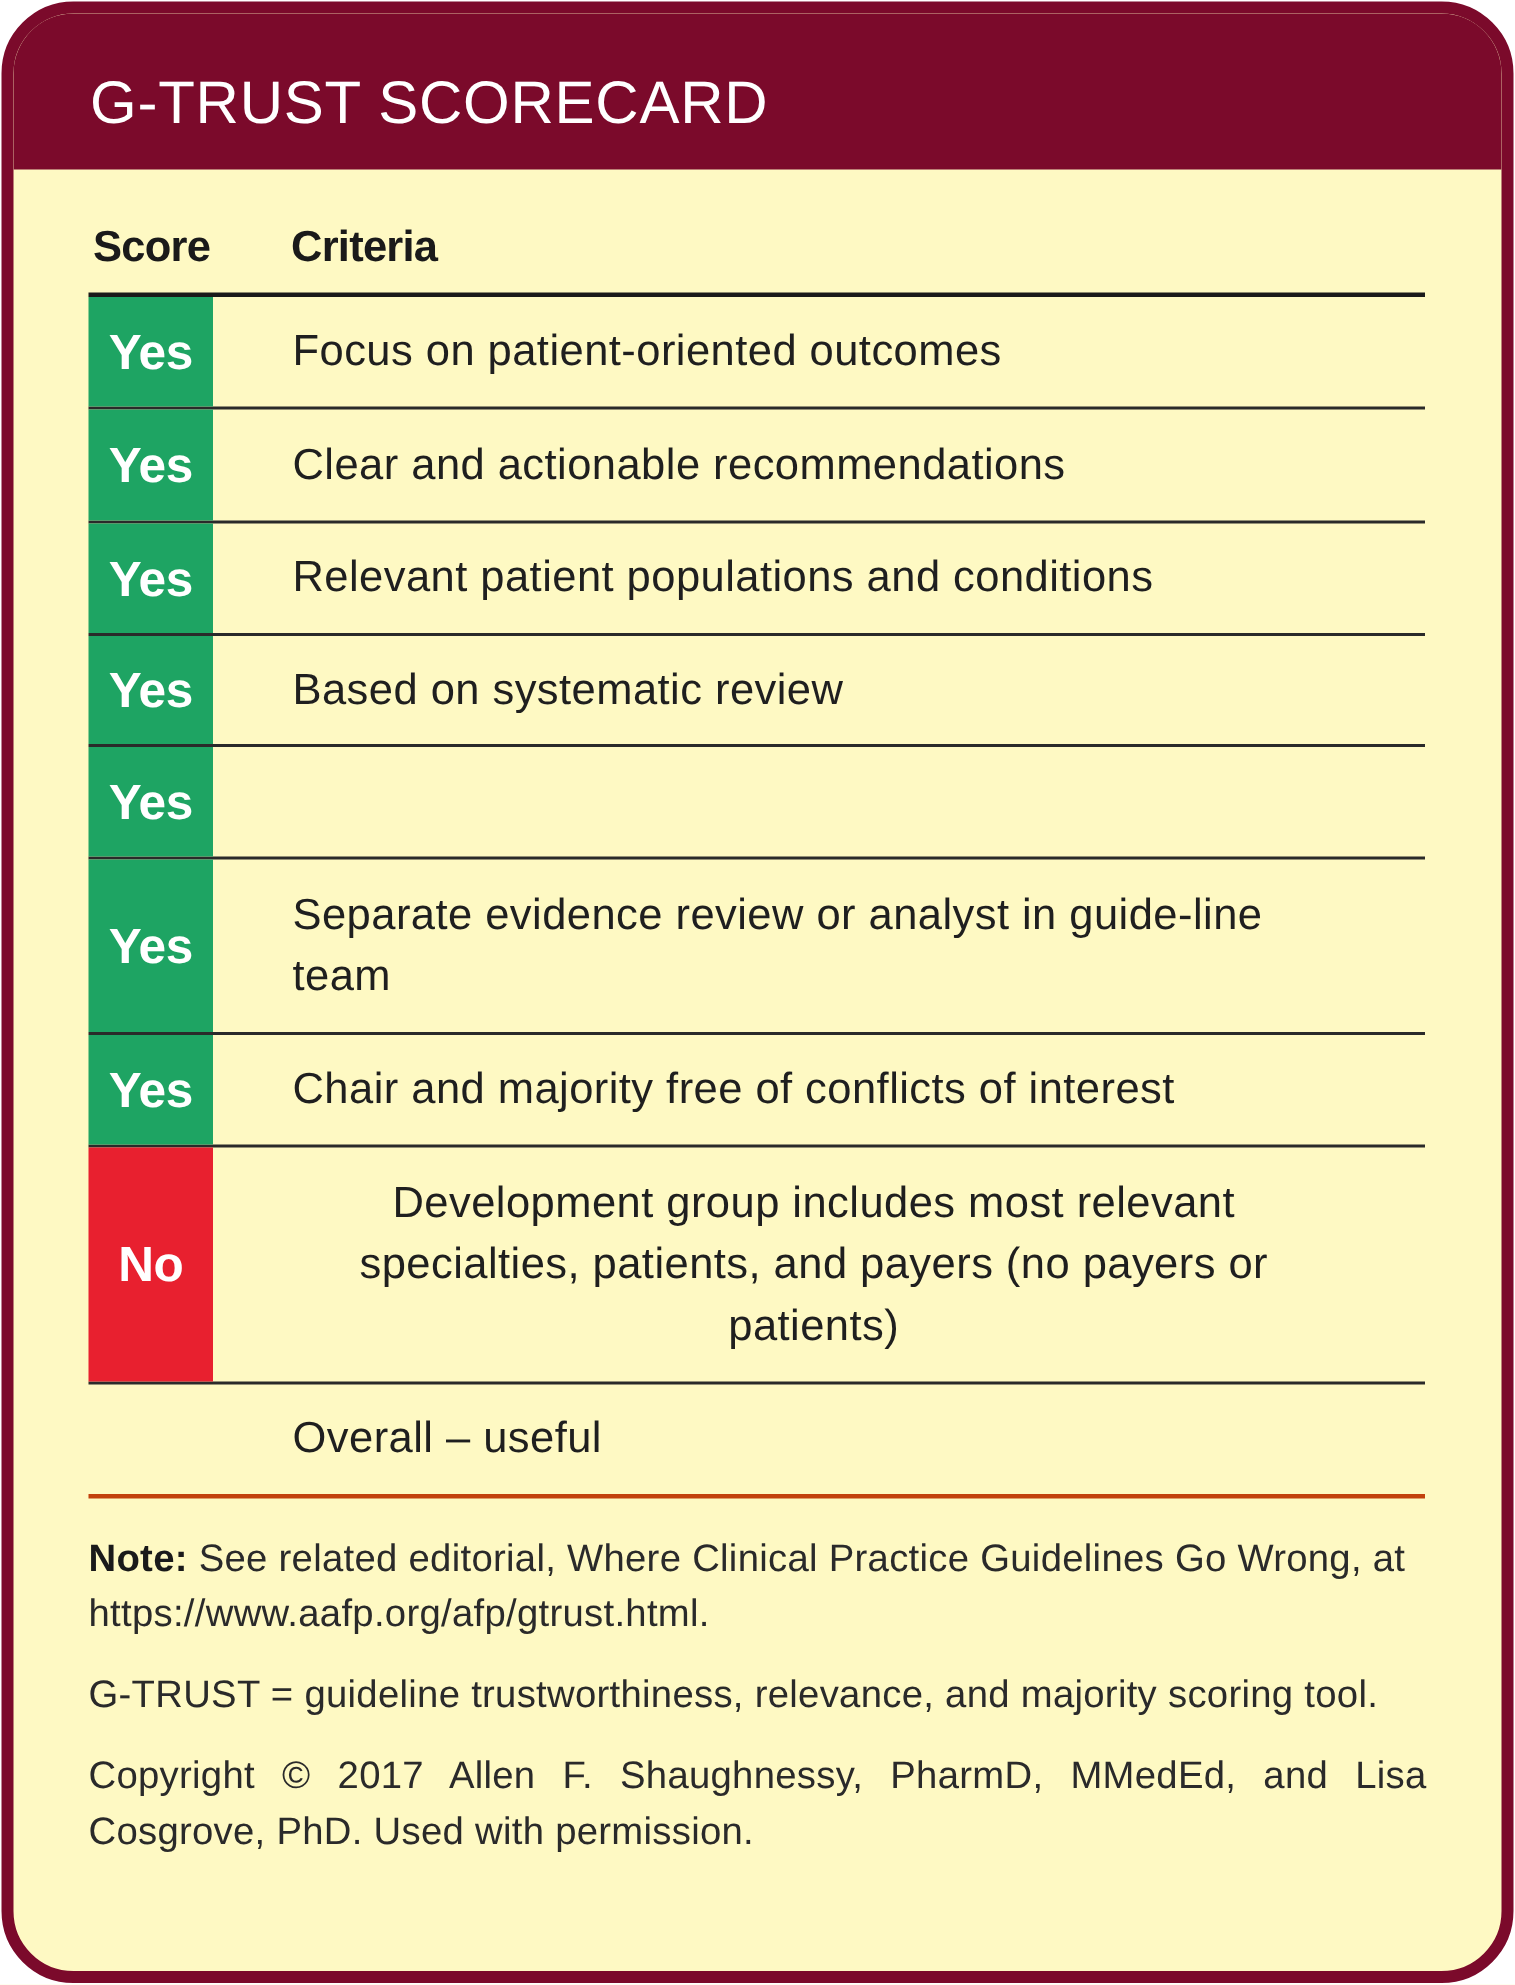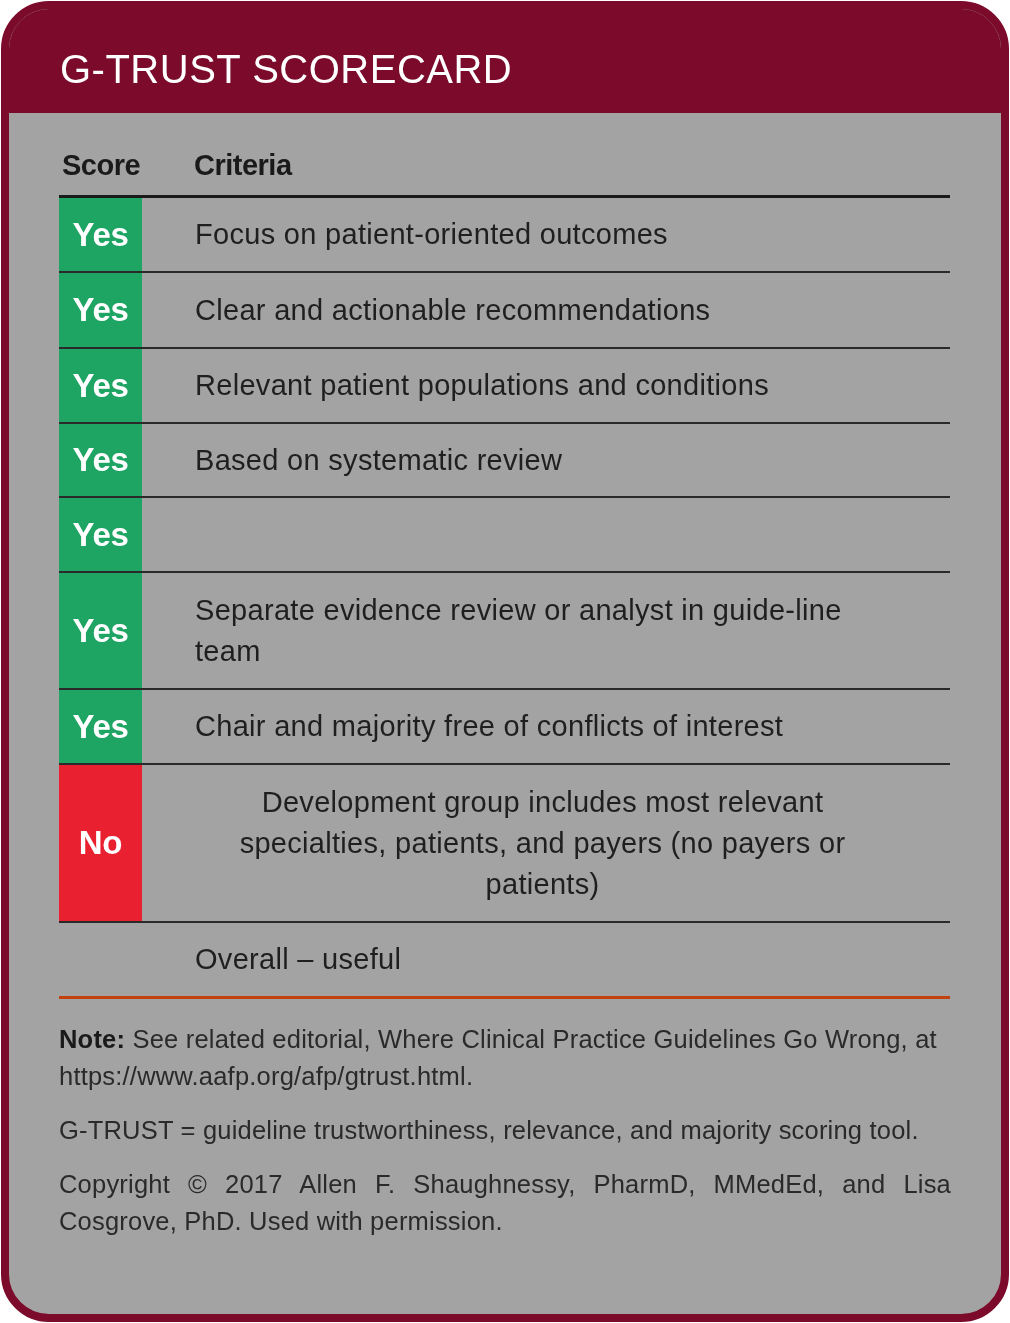--- a/index.html
+++ b/index.html
@@ -16,21 +16,21 @@
       color: #222222;
     }
     .card {
       position: absolute;
       left: 1px;
       top: 1px;
       width: 992px;
       height: 1305px;
       border: 8px solid #7b0a2b;
       border-radius: 48px;
-      background: #a3a3a3;
+      background: #fef9c3;
       overflow: hidden;
     }
     .card-header {
       position: absolute;
       left: 0;
       top: 0;
       width: 100%;
       height: 104px;
       background: #7b0a2b;
     }

